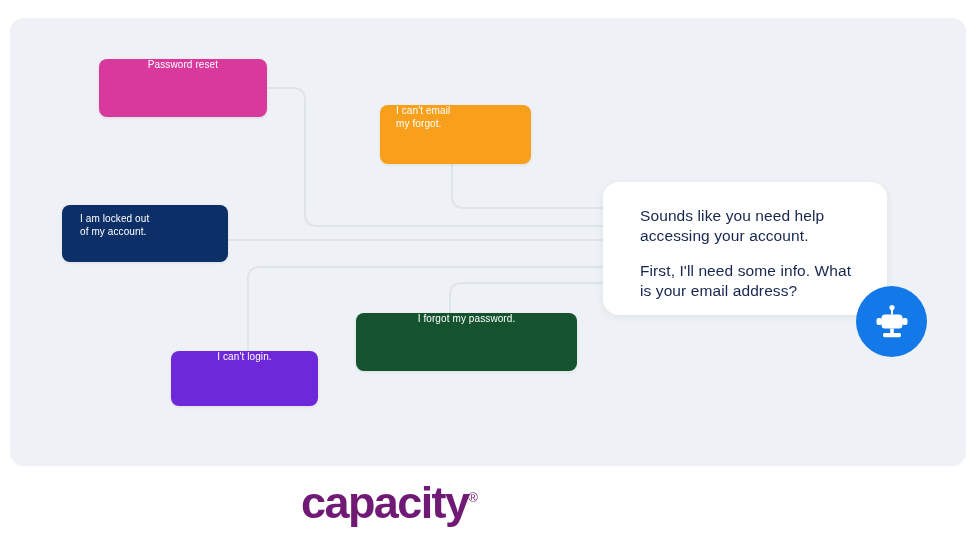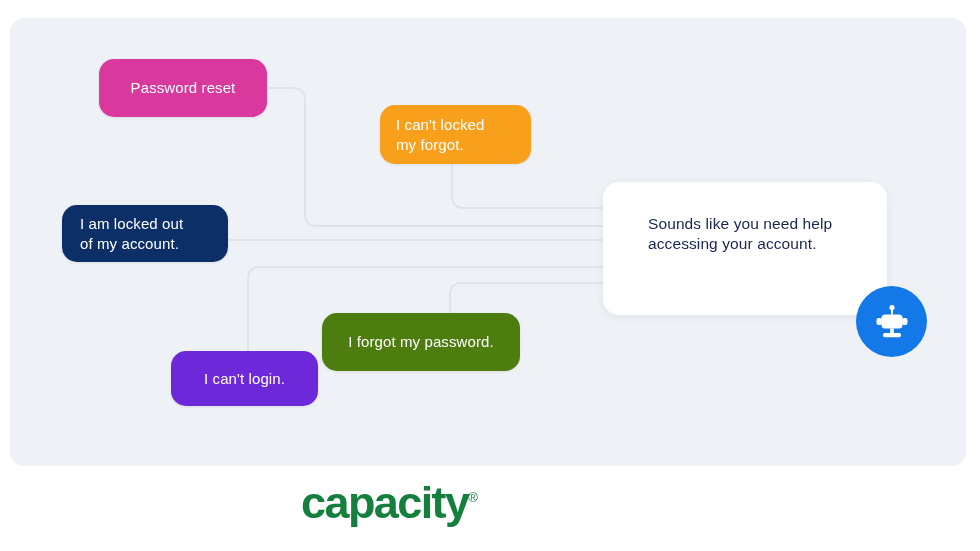--- a/index.html
+++ b/index.html
@@ -29,27 +29,27 @@
     position: absolute;
     left: 0;
     top: 0;
     width: 980px;
     height: 551px;
     pointer-events: none;
   }
 
   .node {
     position: absolute;
-    border-radius: 15px;
+    border-radius: 8px;
     color: #ffffff;
-    font-size: 15px;
+    font-size: 10px;
     line-height: 1.28;
     letter-spacing: 0.1px;
     display: flex;
-    align-items: center;
+    align-items: flex-start;
     justify-content: center;
     text-align: center;
     box-sizing: border-box;
     padding: 0 18px;
     box-shadow: 0 1px 3px rgba(40,55,80,0.10);
   }
 
   #node-password-reset {
     left: 99px;  top: 59px;  width: 168px; height: 58px;
     background: #d9389d;
@@ -66,38 +66,38 @@
     background: #0c2f68;
     justify-content: flex-start;
     text-align: left;
     padding: 8px 18px;
   }
   #node-cant-login {
     left: 171px; top: 351px; width: 147px; height: 55px;
     background: #6d28d9;
   }
   #node-forgot-password {
-    left: 322px; top: 313px; width: 198px; height: 58px;
-    background: #4d7c0f;
+    left: 356px; top: 313px; width: 221px; height: 58px;
+    background: #14532d;
   }
 
   #chat-bubble {
     position: absolute;
     left: 603px;
     top: 182px;
     width: 284px;
     height: 133px;
     background: #ffffff;
     border-radius: 16px;
     box-sizing: border-box;
     padding: 20px 26px 0 33px;
     box-shadow: 0 2px 8px rgba(40,55,80,0.07);
   }
   #chat-bubble p {
-    margin: 12px;
+    margin: 4px;
     color: #16264f;
     font-size: 15.5px;
     line-height: 1.32;
     letter-spacing: 0.1px;
   }
   #chat-bubble p + p { margin-top: 14px; }
 
   #bot-avatar {
     position: absolute;
     left: 856px;
@@ -110,21 +110,21 @@
     align-items: center;
     justify-content: center;
   }
 
   #brand {
     position: absolute;
     left: 0;
     top: 480px;
     width: 779px;
     text-align: center;
-    color: #15803d;
+    color: #701a75;
     font-size: 45px;
     font-weight: bold;
     letter-spacing: -1.6px;
     line-height: 1;
   }
   #brand .reg {
     font-size: 13px;
     font-weight: normal;
     vertical-align: super;
     letter-spacing: 0;
@@ -149,21 +149,21 @@
     <path d="M450 313 V295 Q450 283 462 283 H603"></path>
   </g>
 </svg>
 
 <div class="node" id="node-password-reset">
   <span>Password reset</span>
 </div>
 
 <div class="node" id="node-cant-access">
   <span>
-    <span>I can't locked</span><br>
+    <span>I can't email</span><br>
     <span>my forgot.</span>
   </span>
 </div>
 
 <div class="node" id="node-locked-out">
   <span>
     <span>I am locked out</span><br>
     <span>of my account.</span>
   </span>
 </div>
@@ -171,20 +171,21 @@
 <div class="node" id="node-cant-login">
   <span>I can't login.</span>
 </div>
 
 <div class="node" id="node-forgot-password">
   <span>I forgot my password.</span>
 </div>
 
 <div id="chat-bubble">
   <p>Sounds like you need help accessing your account.</p>
+  <p>First, I'll need some info. What is your email address?</p>
 </div>
 
 <div id="bot-avatar">
   <svg width="42" height="42" viewBox="0 0 42 42">
     <g fill="#ffffff">
       <circle cx="21" cy="6.5" r="2.6"></circle>
       <rect x="20" y="8.5" width="2" height="5"></rect>
       <rect x="10.5" y="13.5" width="21" height="14" rx="3.5"></rect>
       <rect x="5.5" y="17" width="5.5" height="7" rx="2"></rect>
       <rect x="31" y="17" width="5.5" height="7" rx="2"></rect>

